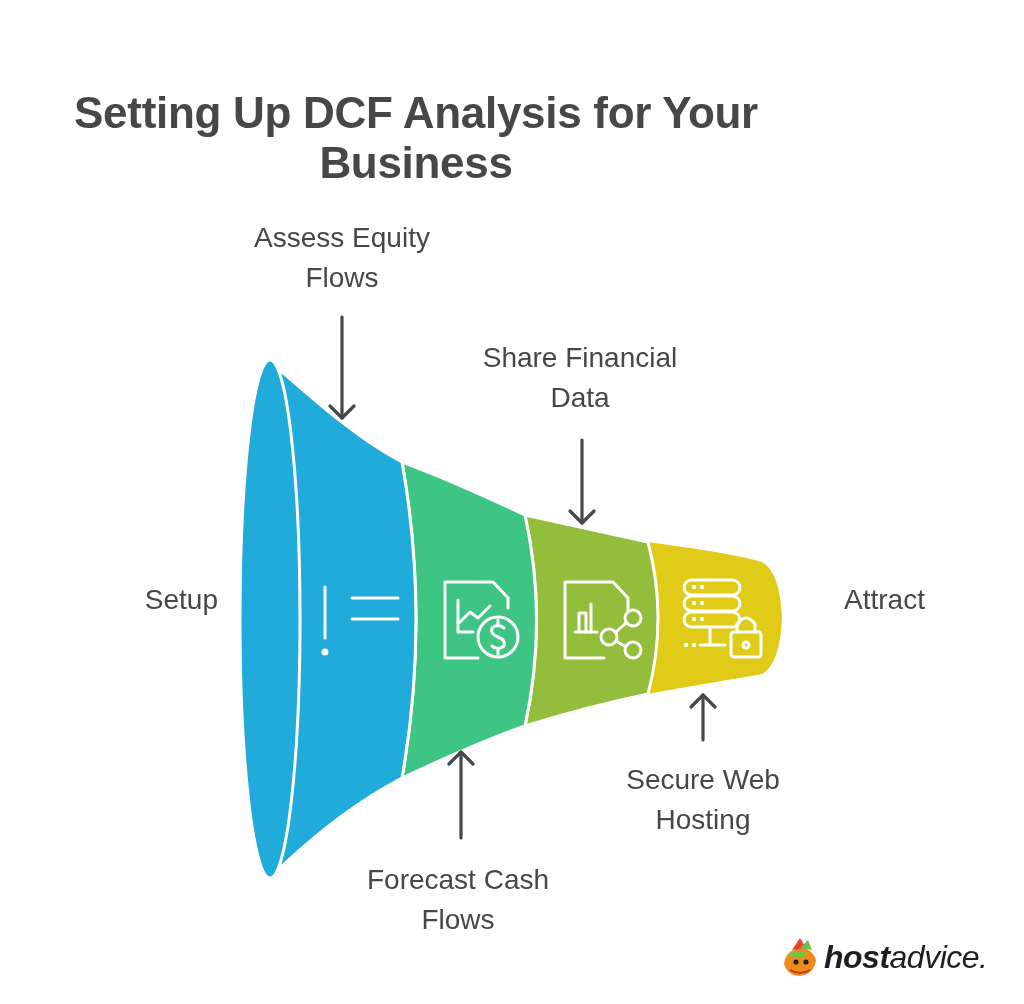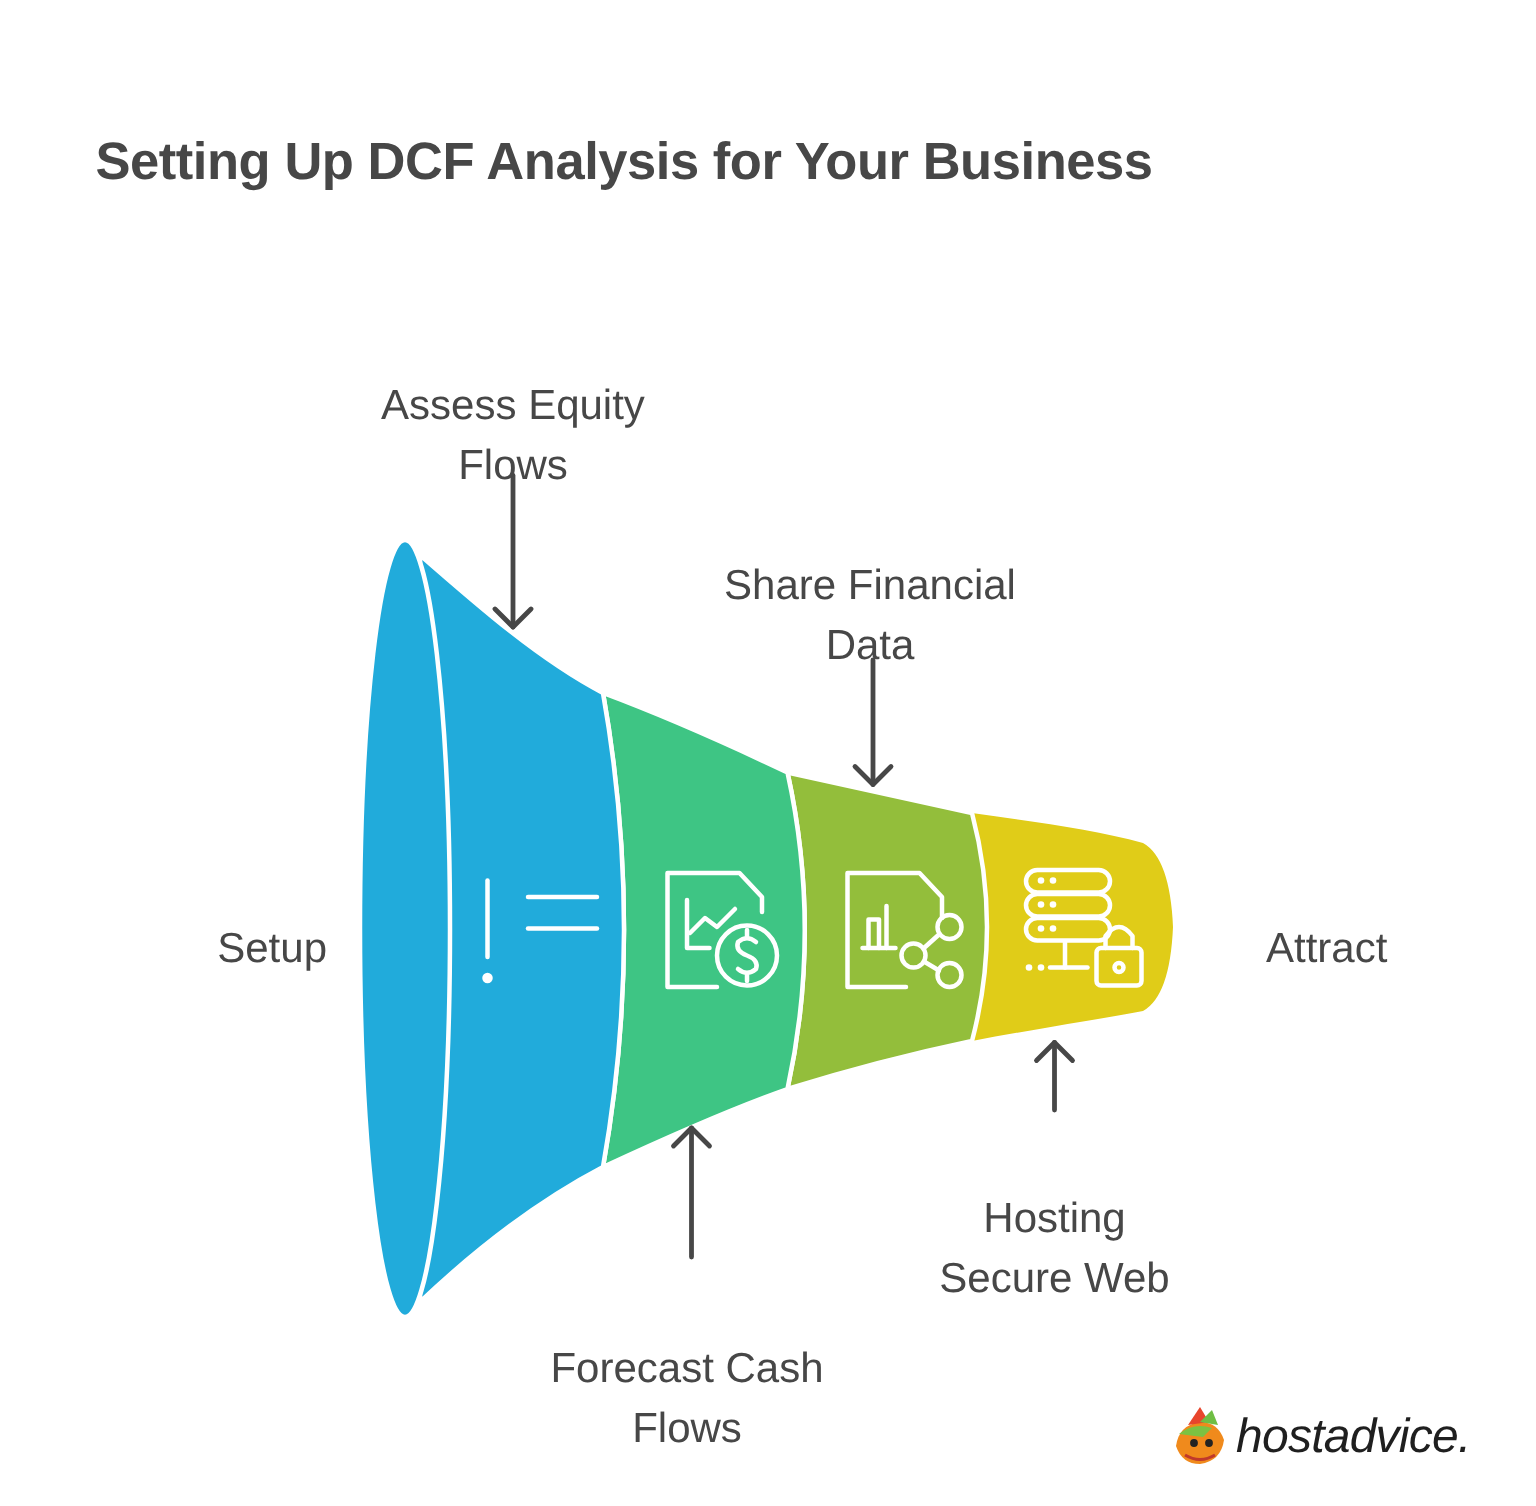--- a/index.html
+++ b/index.html
@@ -1,26 +1,26 @@
 <!DOCTYPE html>
 <html><head>
 <meta charset="utf-8">
 <style>
   html, body { margin: 0; padding: 0; background: #ffffff; }
   body { width: 1024px; height: 1004px; position: relative; overflow: hidden;
          font-family: "Liberation Sans", "DejaVu Sans", sans-serif; color: #444444; }
   .title { position: absolute; left: 0; top: 88px; width: 832px; text-align: center;
-           font-size: 35px; font-weight: bold; color: #474747; letter-spacing: -0.3px; }
-  .label { position: absolute; font-size: 28px; line-height: 40px; color: #474747; text-align: center; margin-top: 32px; }
+           font-size: 44px; font-weight: bold; color: #474747; letter-spacing: -0.3px; }
+  .label { position: absolute; font-size: 28px; line-height: 40px; color: #474747; text-align: center; }
   .label.left { text-align: right; }
   .label.right { text-align: left; }
   svg.funnel { position: absolute; left: 0; top: 0; }
   .logo { position: absolute; left: 778px; top: 932px; height: 50px; display: flex; align-items: center; }
   .logo-word { font-size: 32px; font-style: italic; color: #1f1f1f; letter-spacing: -0.5px; }
-  .logo-word b { font-weight: normal; margin-top: 11px; }
+  .logo-word b { font-weight: bold; margin-top: 11px; }
   .logo-word span.reg { font-weight: normal; font-style: italic; }
 </style>
 </head>
 <body>
 
 <div class="title">Setting Up DCF Analysis for Your Business</div>
 
 <svg class="funnel" width="1024" height="1004" viewBox="0 0 1024 1004">
 
   <path d="M648 542 C 690 548, 730 553, 762 562 Q 780 572, 782 618 Q 780 664, 762 674 C 730 680, 690 686, 648 694 Q 668 618, 648 542 Z" fill="#E0CC18"></path>
@@ -119,22 +119,22 @@
 
 <div class="label left" style="left:20px; top:580px; width:198px;">
   <div>Setup</div>
 </div>
 
 <div class="label right" style="left:844px; top:580px; width:200px;">
   <div>Attract</div>
 </div>
 
 <div class="label" style="left:578px; top:760px; width:250px;">
+  <div>Secure Web</div>
   <div>Hosting</div>
-  <div>Secure Web</div>
 </div>
 
 <div class="label" style="left:328px; top:860px; width:260px;">
   <div>Forecast Cash</div>
   <div>Flows</div>
 </div>
 
 <div class="logo">
   <svg width="46" height="46" viewBox="0 0 46 46">
     <path d="M6 30 Q 8 16 22 14 Q 34 14 38 26 Q 36 40 22 42 Q 10 42 6 30 Z" fill="#F08A1C"></path>

